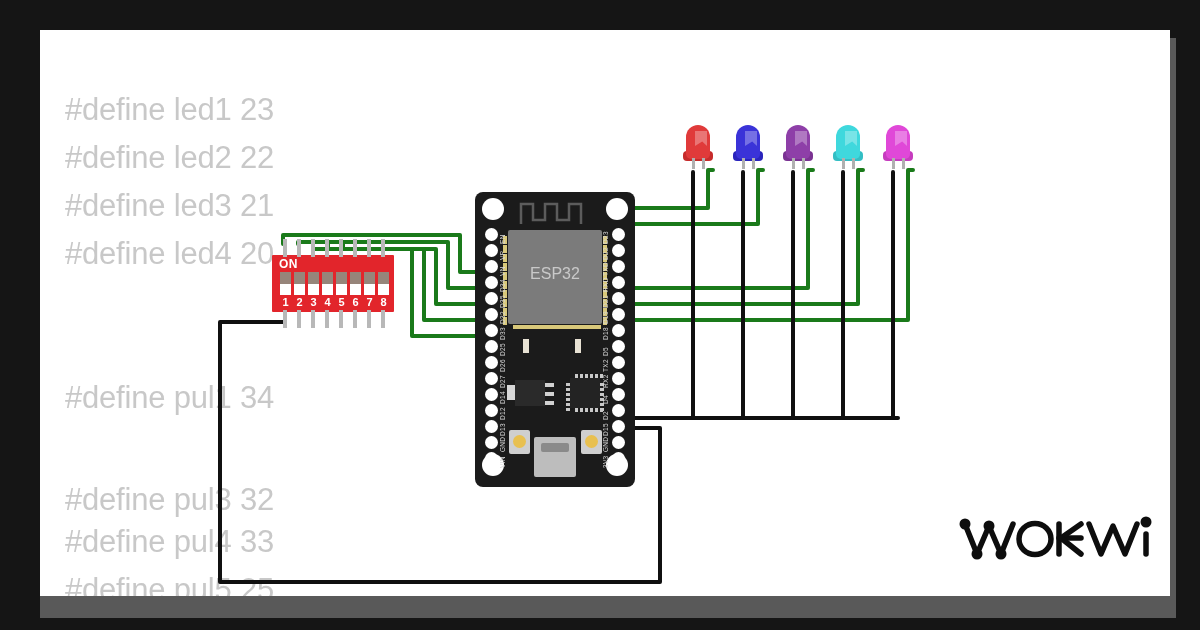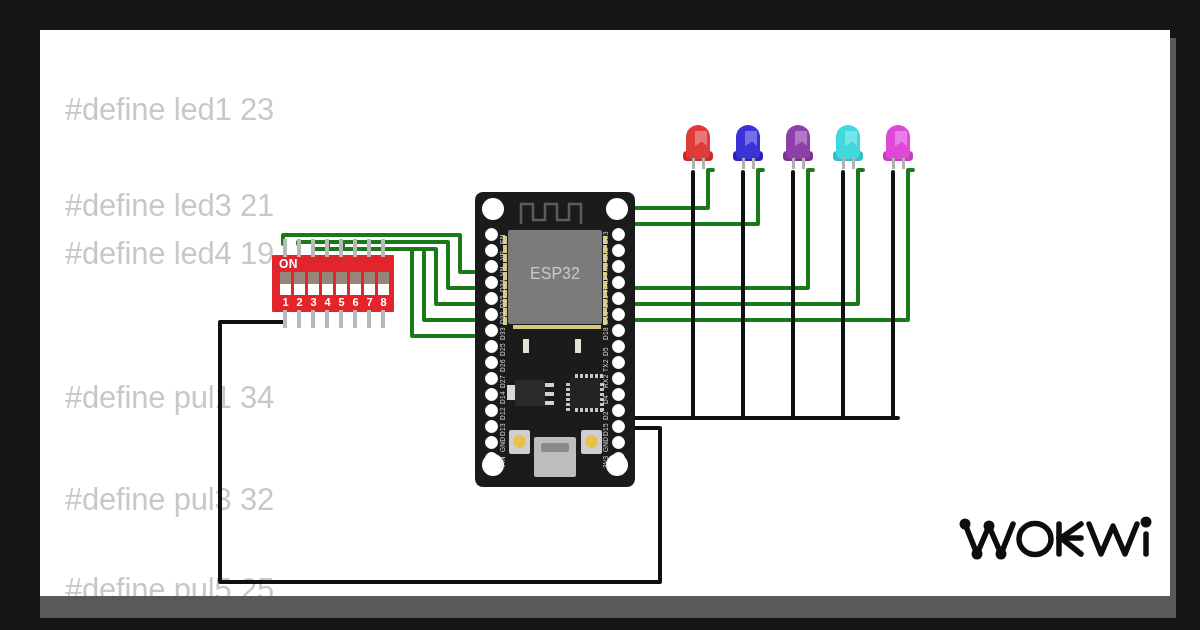--- a/index.html
+++ b/index.html
@@ -301,24 +301,26 @@
 <body>
 
 <div id="root">
 
   <div id="canvas-shadow"></div>
 
   <div id="canvas">
 
     <div id="code-layer">
         <div class="code-line" style="top: 62px;">#define led1 23</div>
+        <div class="code-line" style="top: 110px;">#define led2 22</div>
         <div class="code-line" style="top: 158px;">#define led3 21</div>
-        <div class="code-line" style="top: 206px;">#define led4 19</div>
+        <div class="code-line" style="top: 206px;">#define led4 20</div>
         <div class="code-line" style="top: 350px;">#define pul1 34</div>
         <div class="code-line" style="top: 446px; margin-top: 6px;">#define pul3 32</div>
+        <div class="code-line" style="top: 494px;">#define pul4 33</div>
         <div class="code-line" style="top: 542px;">#define pul5 25</div>
       </div>
 
     <svg id="wires" viewBox="0 0 1130 580">
       <g fill="none" stroke-linecap="round" stroke-linejoin="round">
 
         <path d="M 243 214 L 243 205 L 420 205 L 420 242 L 448 242" stroke="#1a7a1a" stroke-width="4"></path>
 
         <path d="M 258 214 L 258 212 L 408 212 L 408 258 L 448 258" stroke="#1a7a1a" stroke-width="4"></path>
 

